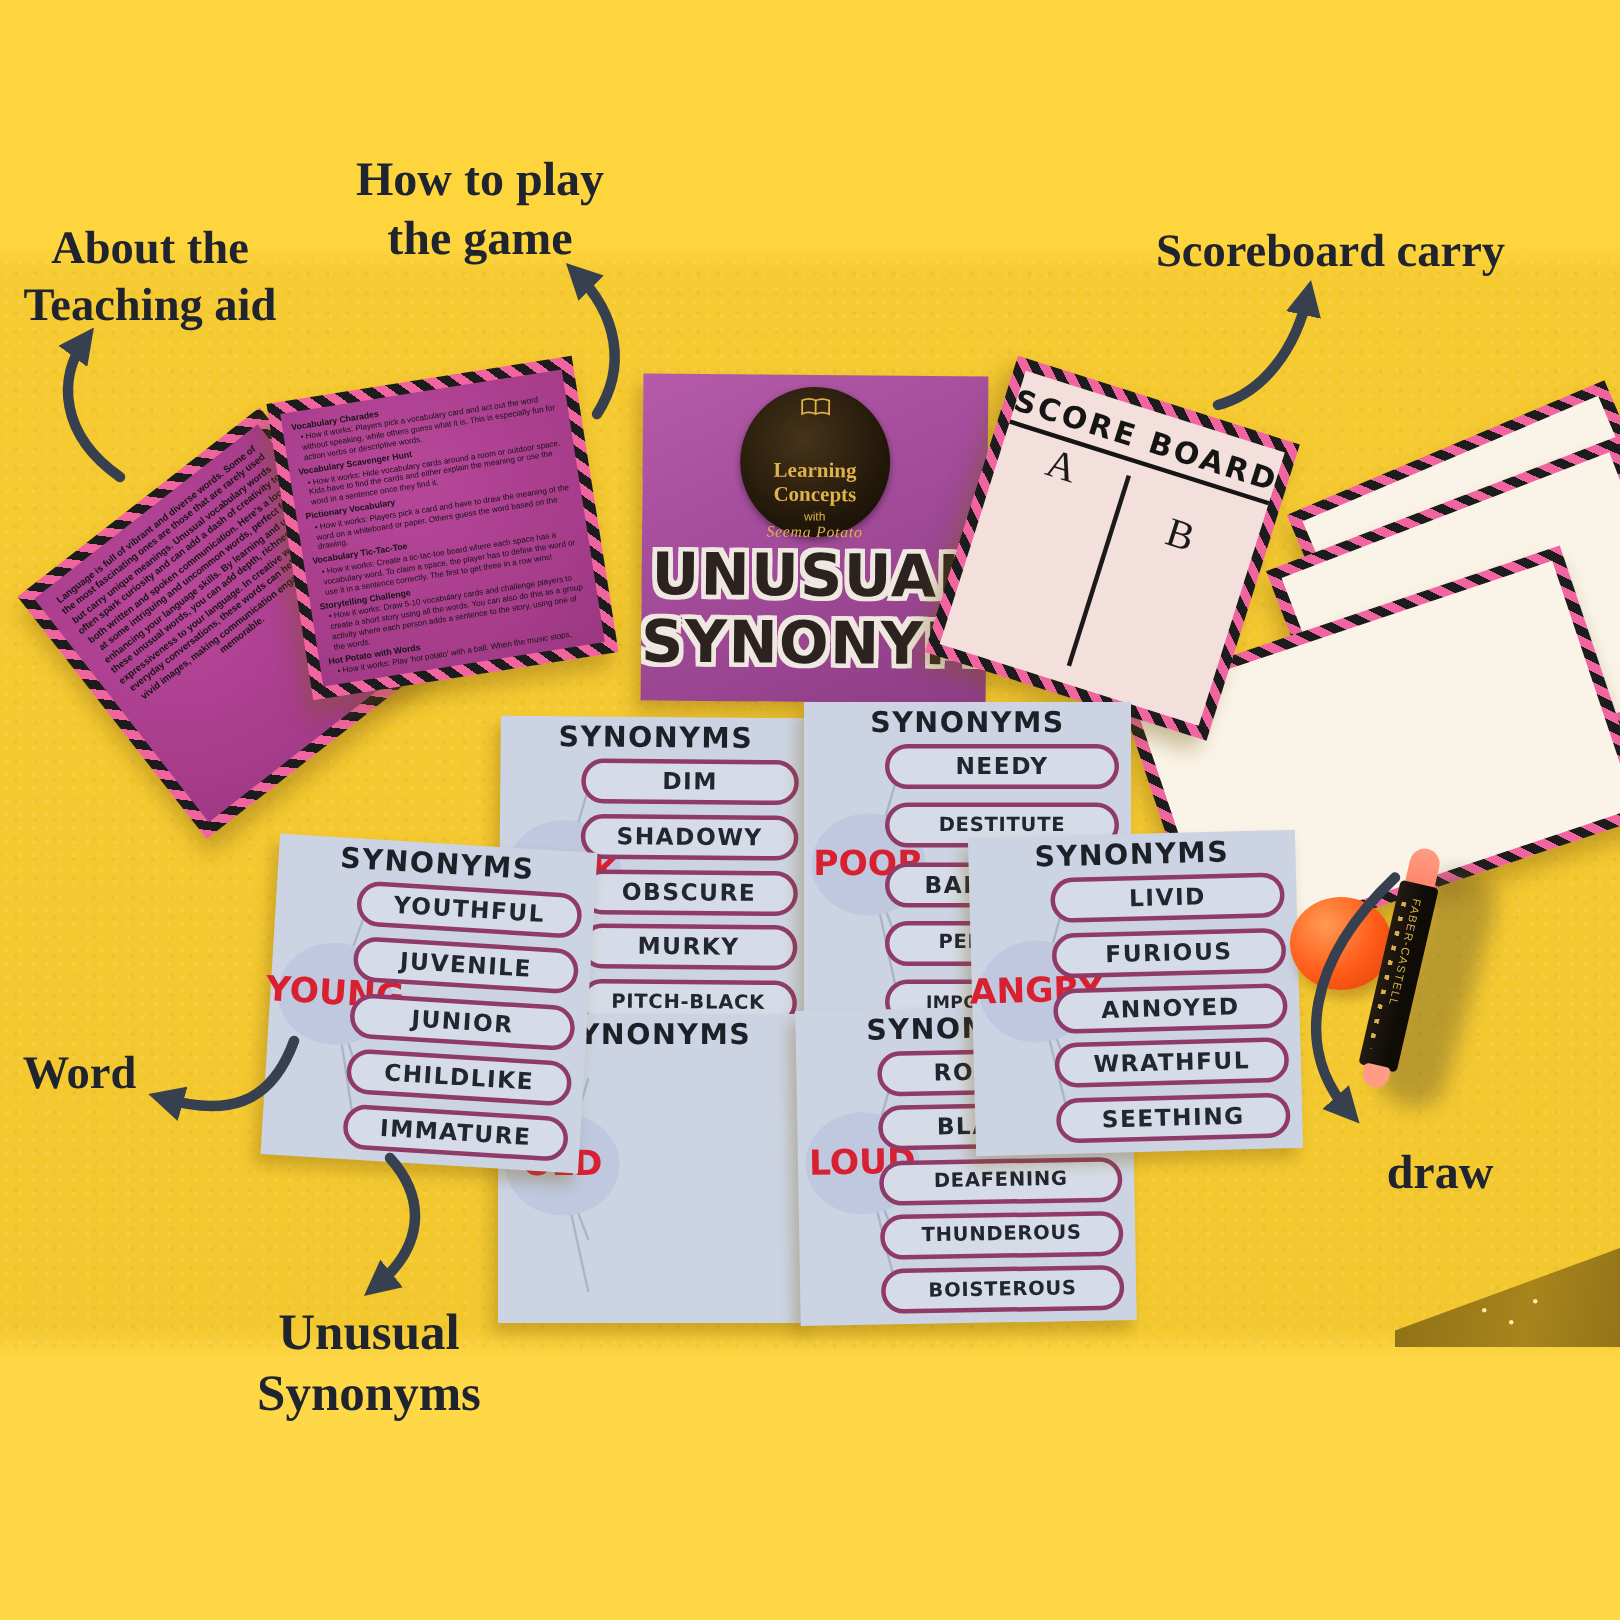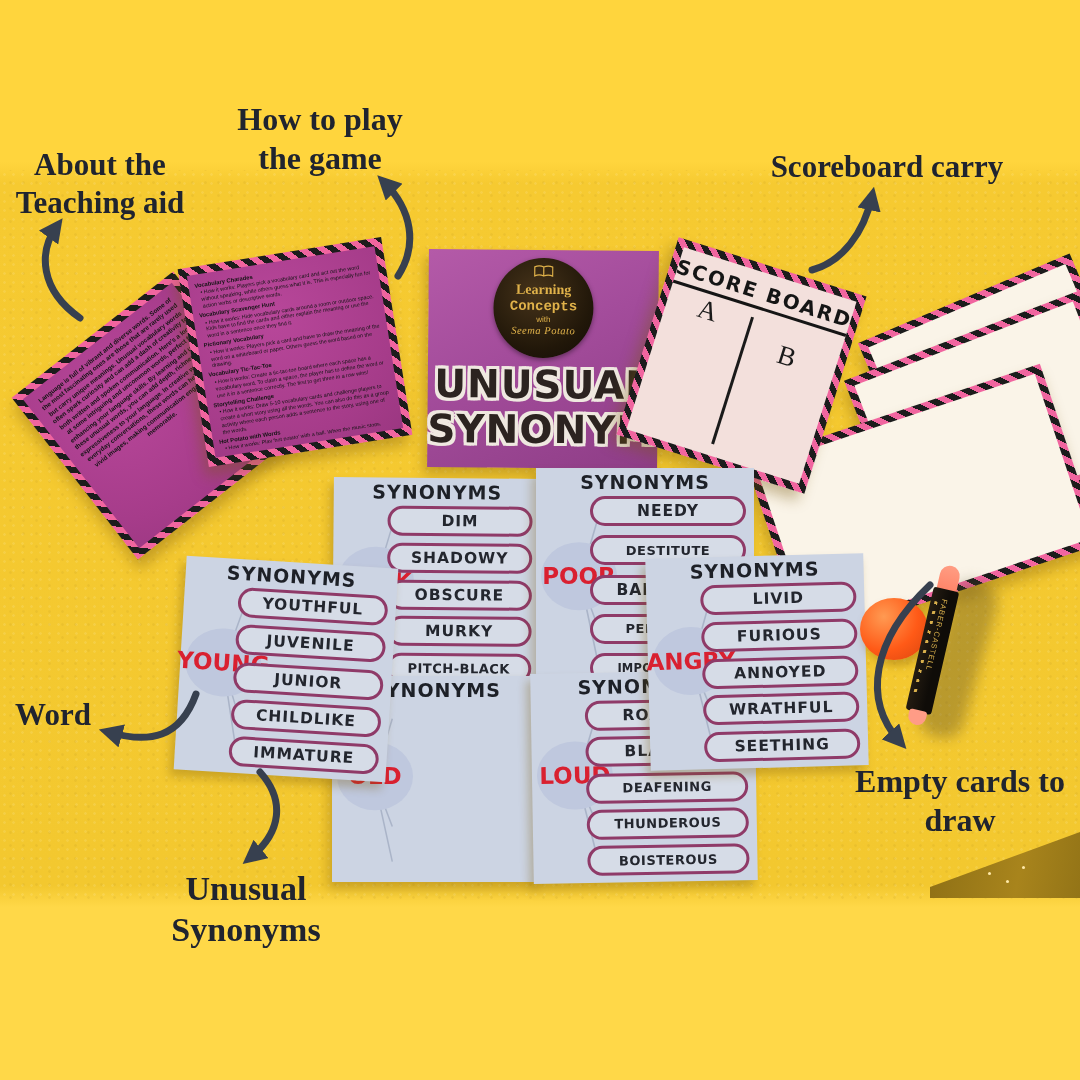--- a/index.html
+++ b/index.html
@@ -34,22 +34,22 @@
   .htp-body{margin:0 0 1px 5px;}
   .htp-body:before{content:"•  ";}
 
   
   #title-card{position:absolute;left:428px;top:250px;width:230px;height:218px;
     background:linear-gradient(155deg,#b45aa8,#a34c9b 45%,#8e3d86);
     box-shadow:-4px 8px 12px rgba(120,90,15,.35);transform:rotate(.5deg);z-index:10;}
   #logo{position:absolute;left:50%;top:8px;transform:translateX(-50%);width:100px;height:100px;border-radius:50%;
     background:radial-gradient(circle at 42% 35%,#46331a,#211709 65%,#120c06);
     color:#e0b24a;text-align:center;box-shadow:0 2px 5px rgba(0,0,0,.4);}
-  #logo .l1{font-family:"Liberation Serif",serif;font-weight:700;font-size:14px;}
-  #logo .l2{font-family:Liberation Mono, monospace;font-weight:700;font-size:14px;}
+  #logo .l1{font-family:"Liberation Serif",serif;font-weight:700;font-size:14px;margin-top:24px;}
+  #logo .l2{font-family:Liberation Serif, serif;font-weight:700;font-size:14px;}
   #logo .l3{font-size:8px;margin:1px 0;}
   #logo .l4{font-family:"Liberation Serif",serif;font-style:italic;font-size:10.5px;letter-spacing:.5px;}
   #logo svg{margin-top:7px;}
   .game-title{position:absolute;left:0;right:0;text-align:center;
     font-family:"DejaVu Sans",sans-serif;font-weight:800;font-size:39px;letter-spacing:1px;color:#2c2320;
     text-shadow:-3px -3px 0 #efe8e0,3px -3px 0 #efe8e0,-3px 3px 0 #efe8e0,3px 3px 0 #efe8e0,
                  0 -3px 0 #efe8e0,0 3px 0 #efe8e0,-3px 0 0 #efe8e0,3px 0 0 #efe8e0;}
   #title-line1{top:112px;} #title-line2{top:157px;}
 
   
@@ -372,21 +372,20 @@
     <div>Scoreboard carry</div>
   </div>
   <div class="label" style="left:8px;top:696px;width:90px;font-size:31px;">
     <div>Word</div>
   </div>
   <div class="label" style="left:146px;top:868px;width:200px;font-size:34px;">
     <div>Unusual</div>
       <div>Synonyms</div>
   </div>
   <div class="label" style="left:840px;top:762px;width:240px;font-size:32px;">
-    <div>Empty cards to</div>
       <div>draw</div>
   </div>
 
   <svg id="arrows" width="1080" height="1080" viewBox="0 0 1080 1080">
     <defs>
       <marker id="ah" viewBox="0 0 10 10" refX="6" refY="5" markerWidth="3.4" markerHeight="3.4" orient="auto-start-reverse">
         <path d="M0,0 L10,5 L0,10 z" fill="#37404f"></path>
       </marker>
     </defs>
     <g fill="none" stroke="#37404f" stroke-width="7" stroke-linecap="round">

